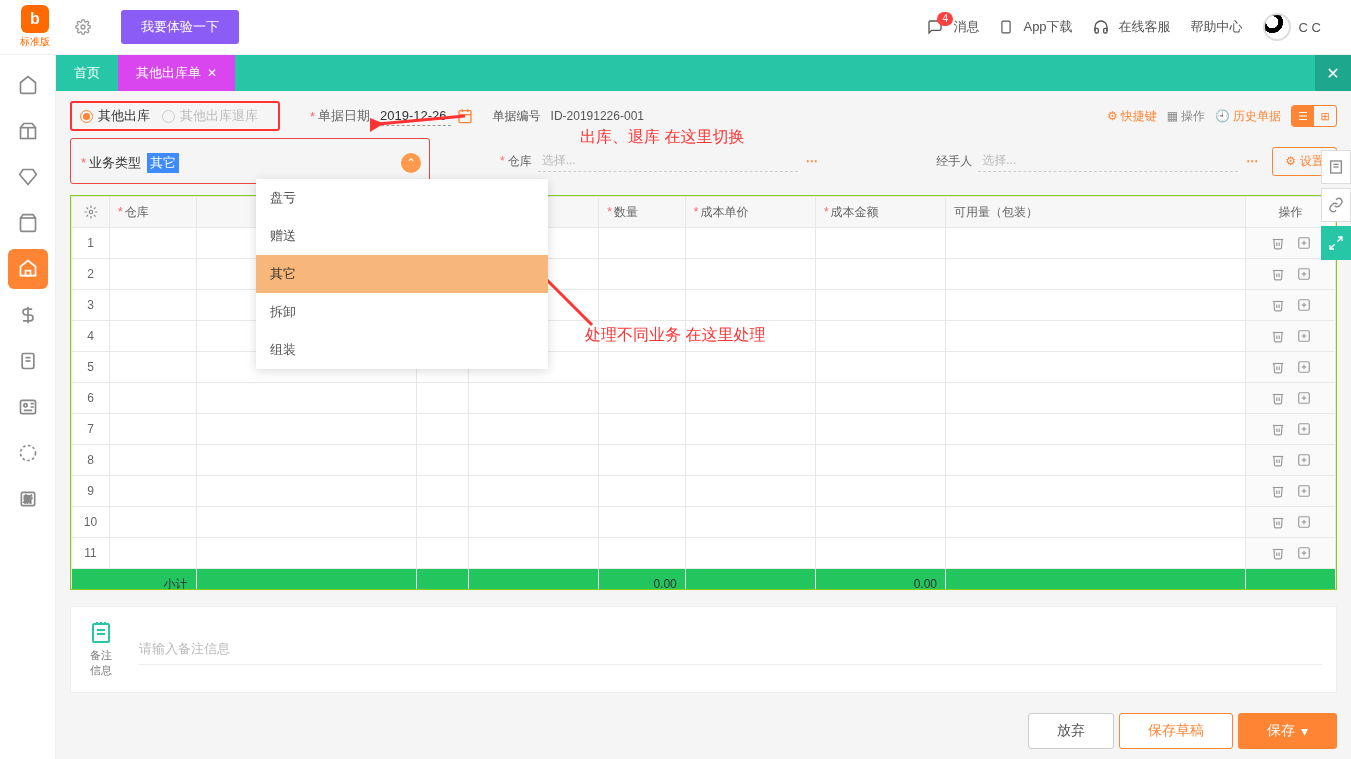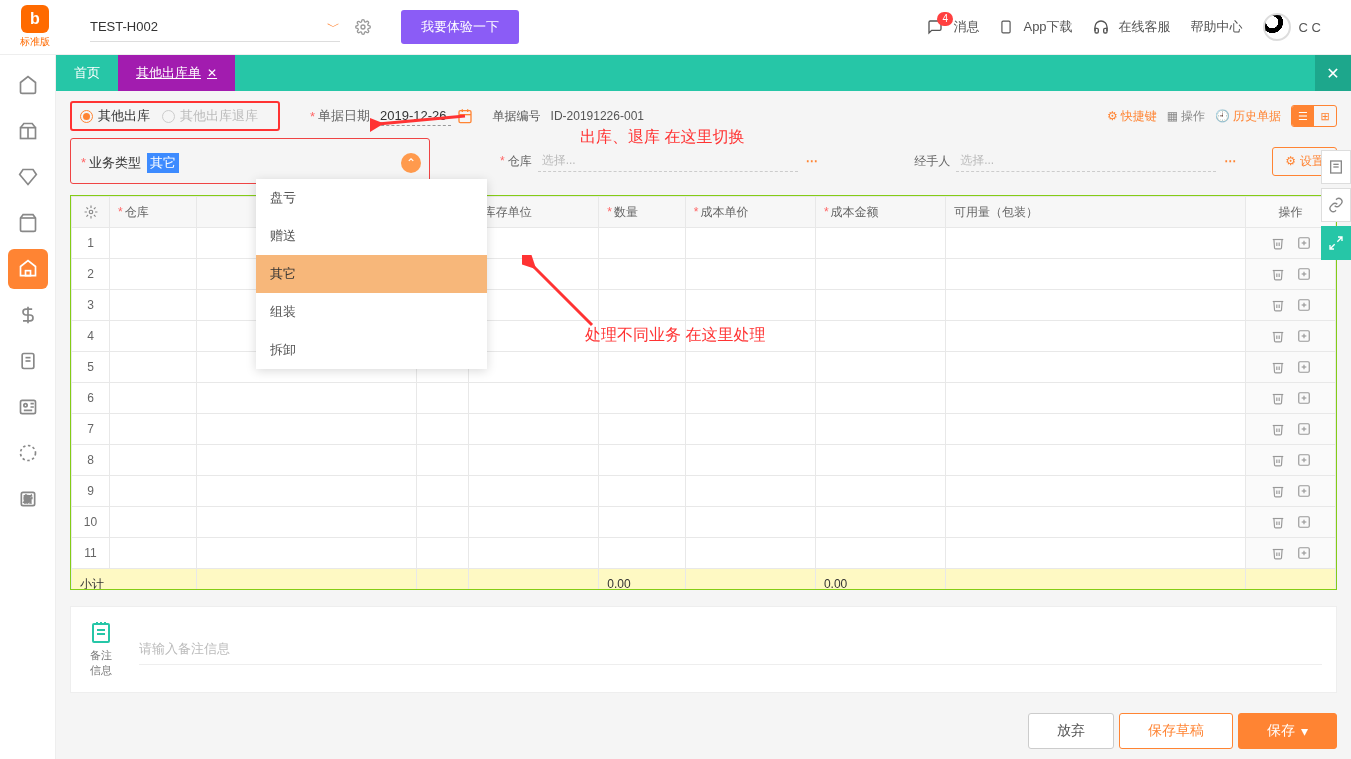--- a/index.html
+++ b/index.html
@@ -16,21 +16,21 @@
 .top-item svg, .top-item .ico { margin-right: 5px; }
 .badge { position: absolute; top: -6px; left: 10px; background: #ff4040; color: #fff; border-radius: 8px; font-size: 10px; padding: 0 5px; line-height: 14px; }
 .avatar { width: 28px; height: 28px; border-radius: 50%; background: radial-gradient(circle at 30% 30%, #fff 25%, #000 26% 45%, #fff 46%); border: 2px solid #ddd; margin-right: 8px; }
 .layout { display: flex; height: calc(100% - 55px); }
 .sidebar { width: 56px; background: #fff; border-right: 1px solid #eee; display: flex; flex-direction: column; align-items: center; padding-top: 10px; }
 .side-ico { width: 40px; height: 40px; border-radius: 6px; display: flex; align-items: center; justify-content: center; margin-bottom: 6px; color: #888; }
 .side-ico.active { background: #ff8433; color: #fff; }
 .main { flex: 1; display: flex; flex-direction: column; position: relative; }
 .tab-bar { height: 36px; background: #26c6a7; display: flex; align-items: center; }
 .tab { padding: 0 18px; height: 36px; display: flex; align-items: center; color: #fff; font-size: 13px; }
-.tab.active { background: #a21caf; text-decoration: underline; }
+.tab.active { background: #d946ef; }
 .tab .close { margin-left: 6px; font-size: 12px; }
 .tab-close-all { margin-left: auto; width: 36px; height: 36px; background: #1da78c; color: #fff; display: flex; align-items: center; justify-content: center; font-size: 16px; }
 .content { flex: 1; padding: 10px 14px; display: flex; flex-direction: column; overflow: hidden; }
 .form-row1 { display: flex; align-items: center; height: 30px; position: relative; }
 .radio-group { border: 2px solid #f33; border-radius: 3px; padding: 4px 8px; display: flex; align-items: flex-end; }
 .radio-opt { display: flex; align-items: center; margin-right: 12px; font-size: 13px; }
 .radio-dot { width: 13px; height: 13px; border-radius: 50%; border: 1px solid #ff8433; margin-right: 5px; display: inline-flex; align-items: center; justify-content: center; }
 .radio-dot.on::after { content: ""; width: 7px; height: 7px; background: #ff8433; border-radius: 50%; }
 .radio-opt.off { color: #bbb; }
 .radio-opt.off .radio-dot { border-color: #ccc; }
@@ -51,33 +51,33 @@
 .arrow1 { position: absolute; left: 300px; top: 10px; }
 .form-row2 { display: flex; align-items: center; height: 44px; margin-top: 8px; position: relative; }
 .biz-box { border: 1px solid #ef4444; border-radius: 3px; padding: 14px 10px 10px; width: 360px; display: flex; align-items: center; position: relative; }
 .biz-label { font-size: 13px; }
 .biz-label .req { color: #f66; margin-right: 3px; }
 .biz-value { background: #3d8bff; color: #fff; padding: 1px 3px; margin-left: 6px; font-size: 13px; }
 .biz-chevron { position: absolute; right: 8px; width: 20px; height: 20px; background: #ff9a4d; border-radius: 50%; display: flex; align-items: center; justify-content: center; color: #fff; }
 .warehouse-field { margin-left: 70px; display: flex; align-items: center; flex: 1; }
 .wh-input { border-bottom: 1px dashed #ccc; flex: 1; color: #bbb; padding: 2px 4px; max-width: 260px; }
 .more-dots { color: #ff8433; margin-left: 8px; font-weight: bold; }
-.handler-field { margin-left: 70px; display: flex; align-items: center; flex: 1; }
+.handler-field { margin-left: 70px; display: flex; align-items: center; flex: 1; justify-content: flex-end; }
 .settings-btn { border: 1px solid #ff8433; color: #ff8433; padding: 5px 12px; border-radius: 3px; font-size: 12px; margin-left: 14px; display: flex; align-items: center; gap: 4px; }
 .table-wrap { margin-top: 12px; flex: 1; overflow: auto; position: relative; border: 1px solid #84cc16; }
 table { width: 100%; border-collapse: collapse; background: #fff; }
 th, td { border: 1px solid #e8e8e8; padding: 6px 8px; font-size: 12px; height: 31px; }
 th { background: #f7f7f7; color: #666; text-align: left; font-weight: normal; }
 th .req { color: #f66; margin-right: 2px; }
 td.row-num { text-align: center; color: #666; width: 38px; }
 th.gear-col { width: 38px; text-align: center; }
 th.op-col, td.op-col { text-align: center; width: 90px; background: #fafafa; }
 .row-icons { display: flex; justify-content: center; gap: 12px; color: #999; }
-tr.subtotal td { background: #fef9c3; text-align: left; }
-.dropdown { position: absolute; left: 186px; top: 40px; width: 231px; background: #fff; box-shadow: 0 2px 10px rgba(0,0,0,0.15); z-index: 50; }
+tr.subtotal td { background: #22c55e; text-align: right; }
+.dropdown { position: absolute; left: 186px; top: 40px; width: 292px; background: #fff; box-shadow: 0 2px 10px rgba(0,0,0,0.15); z-index: 50; }
 .dd-item { padding: 10px 14px; font-size: 13px; color: #555; }
 .dd-item.sel { background: #f7b77a; color: #333; }
 .annotation2 { position: absolute; left: 515px; top: 186px; color: #f33; font-size: 16px; font-weight: 500; z-index: 40; pointer-events: none; }
 .arrow2 { position: absolute; left: 452px; top: 116px; z-index: 40; pointer-events: none; }
 .remark-area { background: #fff; margin-top: 16px; padding: 14px; display: flex; align-items: center; border: 1px solid #eee; }
 .remark-ico { width: 32px; text-align: center; color: #26c6a7; }
 .remark-ico svg { display: block; margin: 0 auto; }
 .remark-label { font-size: 11px; color: #777; margin-top: 3px; }
 .remark-input { margin-left: 22px; color: #bbb; font-size: 13px; border-bottom: 1px solid #eee; flex: 1; padding: 6px 0; }
 .footer-btns { height: 56px; display: flex; align-items: center; justify-content: flex-end; padding: 0 14px; gap: 5px; }
@@ -90,24 +90,20 @@
 svg { display: inline-block; vertical-align: middle; }
 </style>
 </head>
 <body>
 
 <div class="top-header">
   <div class="logo-box">
     <div class="logo-b">b</div>
     <div class="logo-text">标准版</div>
   </div>
-  <div class="org-select">
-    <span>TEST-H002</span>
-    <span style="color:#ff8433">﹀</span>
-  </div>
   <span class="gear-top">
     <svg width="16" height="16" viewBox="0 0 24 24" fill="none" stroke="currentColor" stroke-width="2">
         <circle cx="12" cy="12" r="3"></circle>
         <path d="M19.4 15a1.7 1.7 0 0 0 .3 1.8l.1.1a2 2 0 1 1-2.8 2.8l-.1-.1a1.7 1.7 0 0 0-1.8-.3 1.7 1.7 0 0 0-1 1.5V21a2 2 0 1 1-4 0v-.1a1.7 1.7 0 0 0-1-1.5 1.7 1.7 0 0 0-1.8.3l-.1.1a2 2 0 1 1-2.8-2.8l.1-.1a1.7 1.7 0 0 0 .3-1.8 1.7 1.7 0 0 0-1.5-1H3a2 2 0 1 1 0-4h.1a1.7 1.7 0 0 0 1.5-1 1.7 1.7 0 0 0-.3-1.8l-.1-.1a2 2 0 1 1 2.8-2.8l.1.1a1.7 1.7 0 0 0 1.8.3H9a1.7 1.7 0 0 0 1-1.5V3a2 2 0 1 1 4 0v.1a1.7 1.7 0 0 0 1 1.5 1.7 1.7 0 0 0 1.8-.3l.1-.1a2 2 0 1 1 2.8 2.8l-.1.1a1.7 1.7 0 0 0-.3 1.8V9a1.7 1.7 0 0 0 1.5 1H21a2 2 0 1 1 0 4h-.1a1.7 1.7 0 0 0-1.5 1z"></path>
       </svg>
   </span>
   <div class="experience-btn">我要体验一下</div>
   <div class="top-spacer"></div>
   <div class="top-item">
     <span class="ico">
@@ -298,22 +294,22 @@
         </div>
         <div class="settings-btn">
           <span>⚙</span>
           <span>设置</span>
         </div>
 
         <div class="dropdown">
           <div class="dd-item">盘亏</div>
           <div class="dd-item">赠送</div>
           <div class="dd-item sel">其它</div>
+          <div class="dd-item">拆卸</div>
           <div class="dd-item">组装</div>
-          <div class="dd-item">拆卸</div>
         </div>
         <svg class="arrow2" width="80" height="80">
             <defs>
               <marker id="ah2" markerWidth="8" markerHeight="8" refX="2" refY="4" orient="auto">
                 <path d="M8,0 L0,4 L8,8 z" fill="#f33"></path>
               </marker>
             </defs>
             <line x1="70" y1="70" x2="10" y2="10" stroke="#f33" stroke-width="3" marker-end="url(#ah2)"></line>
           </svg>
         <div class="annotation2">处理不同业务 在这里处理</div>

